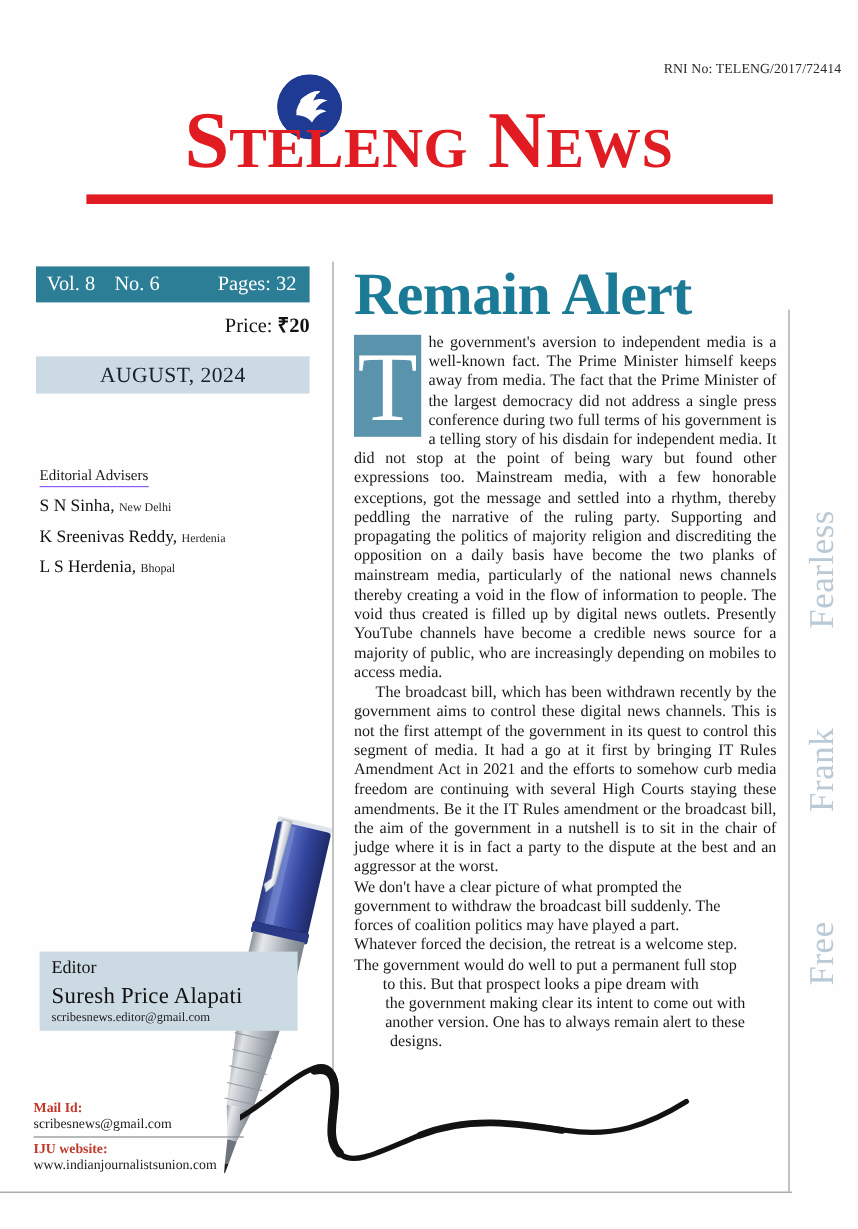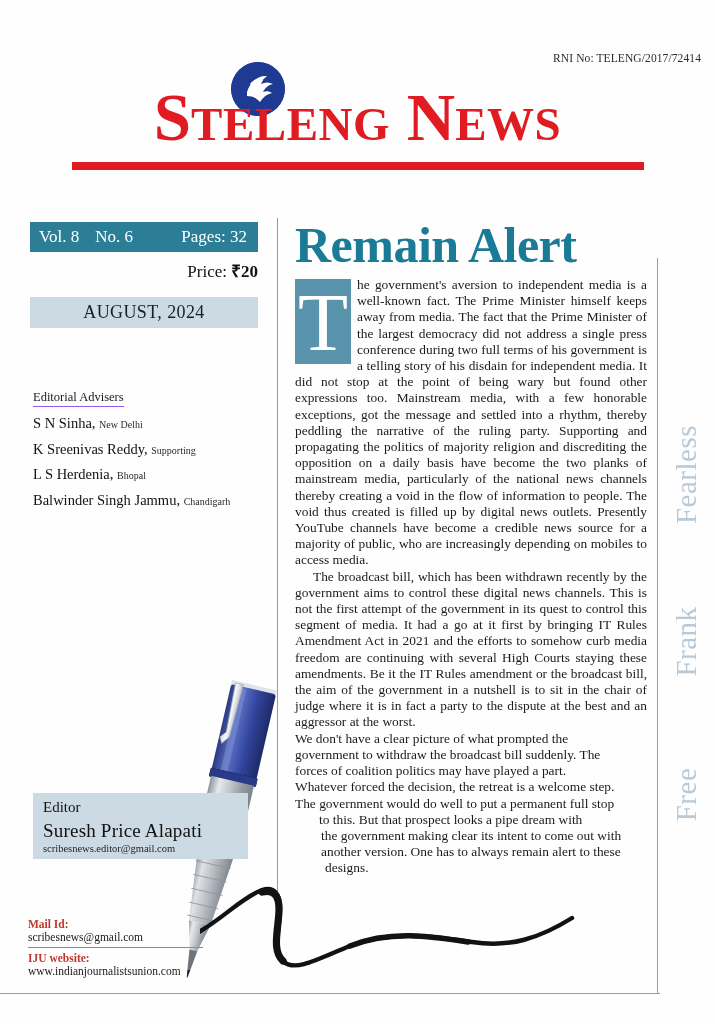--- a/index.html
+++ b/index.html
@@ -401,29 +401,25 @@
 
     <div class="advisers">
       <div class="advisers-head">Editorial Advisers</div>
 
       <div class="adviser">
         <span>S N Sinha,</span>
         <span class="city">New Delhi</span>
       </div>
       <div class="adviser">
         <span>K Sreenivas Reddy,</span>
-        <span class="city">Supporting</span>
+        <span class="city">Herdenia</span>
       </div>
       <div class="adviser">
         <span>L S Herdenia,</span>
         <span class="city">Bhopal</span>
-      </div>
-      <div class="adviser">
-        <span>Balwinder Singh Jammu,</span>
-        <span class="city">Chandigarh</span>
       </div>
     </div>
   </div>
 
   <div class="pen-wrap">
     <svg width="220" height="330" viewBox="0 0 220 330" aria-hidden="true">
       <defs>
         <linearGradient id="capG" x1="0" y1="0" x2="1" y2="0">
           <stop offset="0%" stop-color="#2c3c86"></stop>
           <stop offset="28%" stop-color="#5468bd"></stop>

